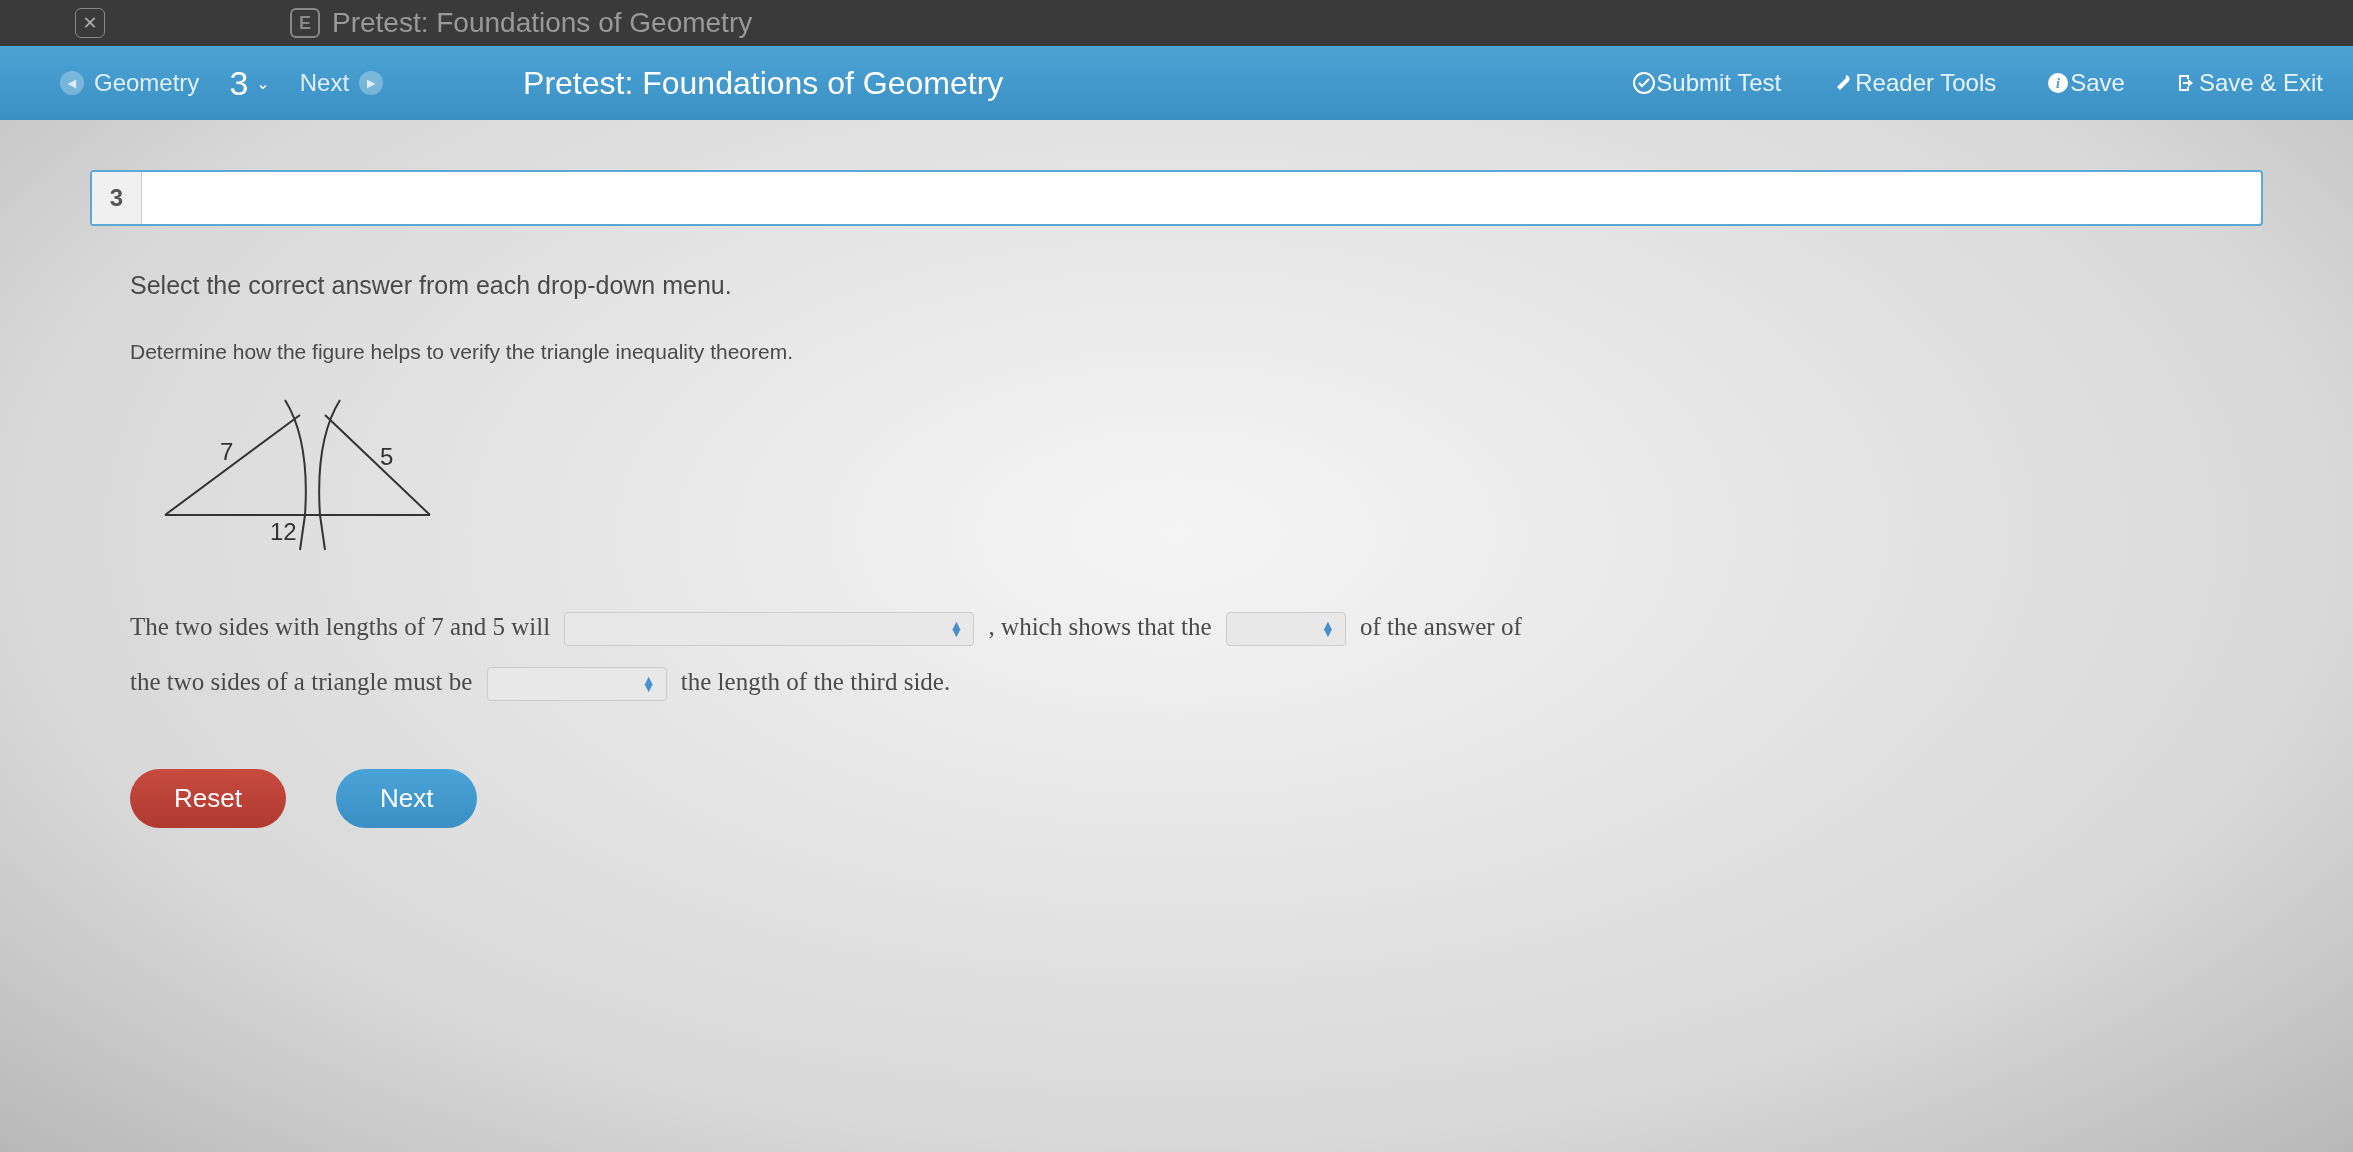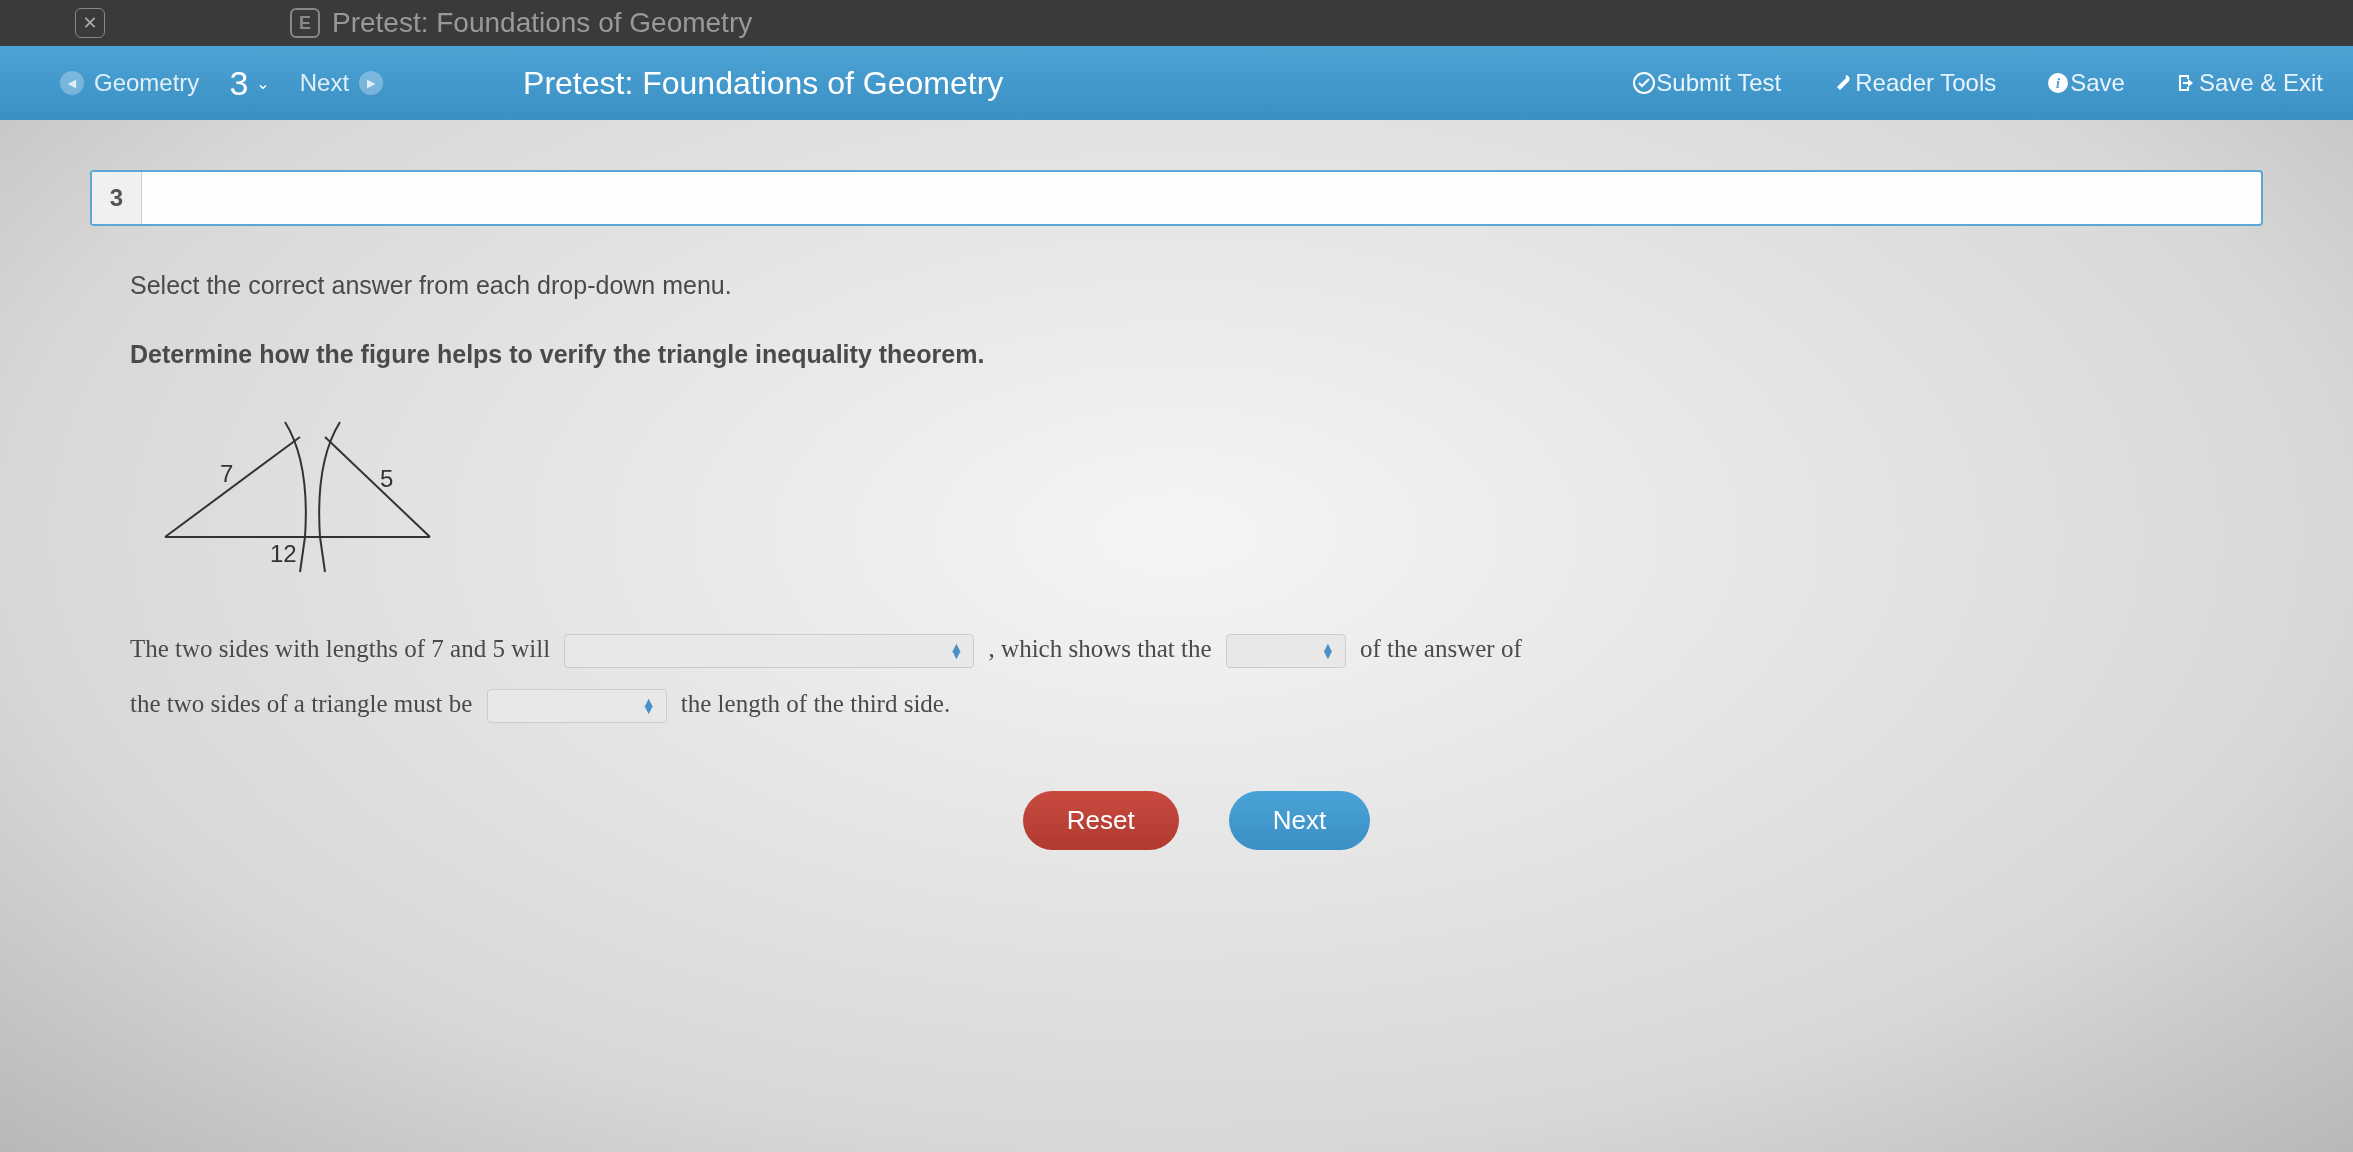--- a/index.html
+++ b/index.html
@@ -155,23 +155,22 @@
     }
     .question-content {
       padding-left: 40px;
       color: #4a4a4a;
     }
     .instruction {
       font-size: 25px;
       margin-bottom: 40px;
     }
     .prompt {
-      font-size: 25px;
-      margin-bottom: 38px;
-      font-weight: bold;
+      font-size: 21px;
+      margin-bottom: 21px;
     }
     .triangle-figure {
       margin: 20px 0 40px 20px;
     }
     .answer-text {
       font-size: 25px;
       line-height: 2.2;
       color: #4a4a4a;
       font-family: Liberation Serif, serif;
     }
@@ -197,21 +196,20 @@
     }
     .dropdown-arrows {
       color: #4a90c8;
       font-size: 14px;
       line-height: 7px;
       display: flex;
       flex-direction: column;
     }
     .button-row {
       display: flex;
-      justify-content: center;
       gap: 50px;
       margin-top: 60px;
     }
     .btn {
       padding: 14px 44px;
       border-radius: 30px;
       font-size: 26px;
       color: #fff;
       border: none;
       cursor: pointer;

